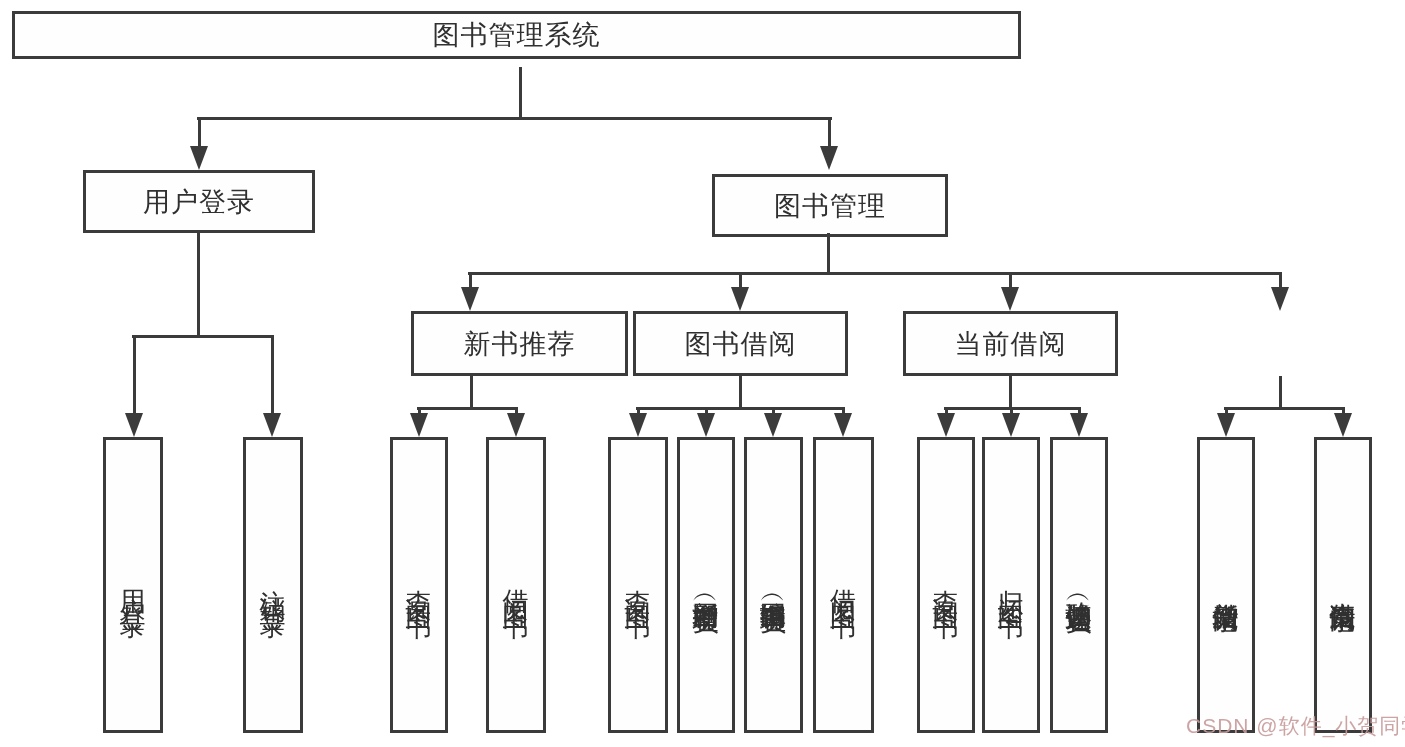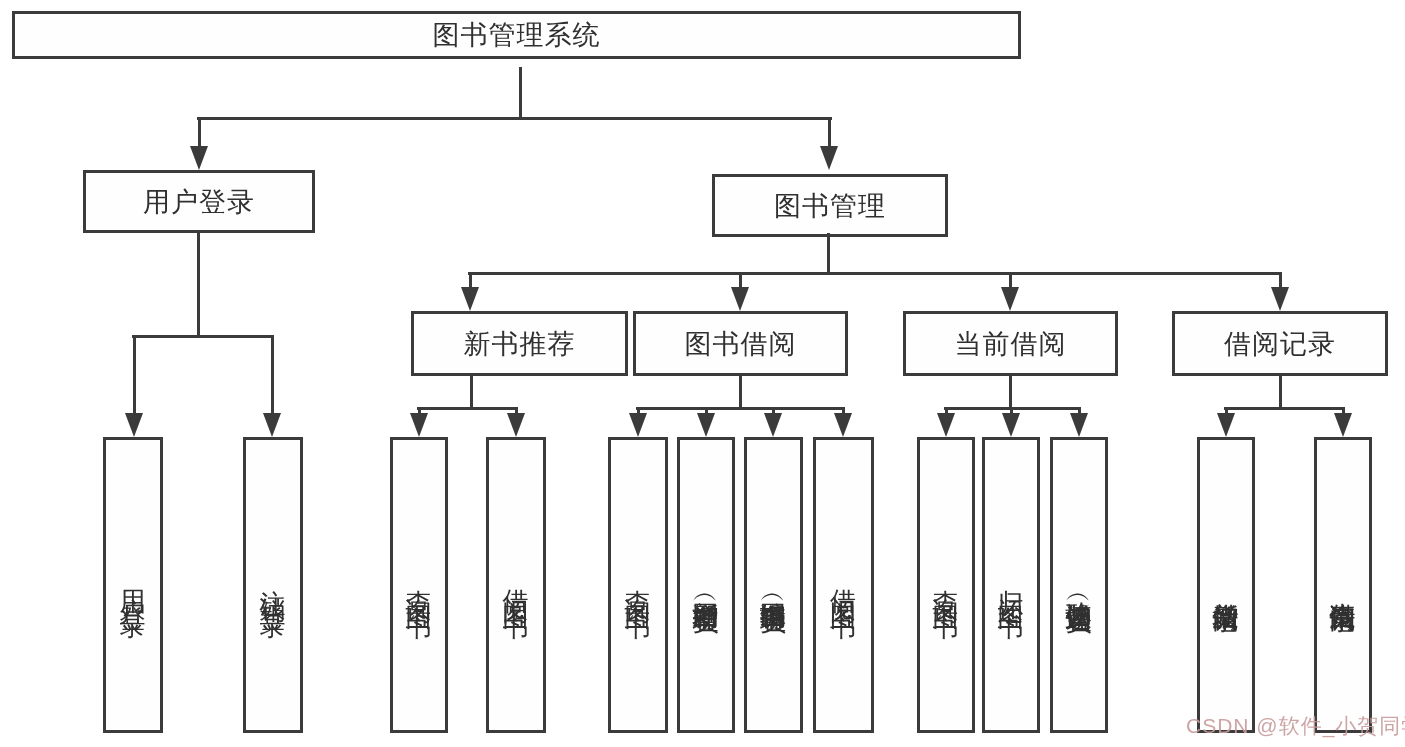--- a/index.html
+++ b/index.html
@@ -103,21 +103,20 @@
       <div class="head"></div>
     </div>
   <div class="arrow" style="left:1271px;top:272px;height:39px;">
       <div class="shaft"></div>
       <div class="head"></div>
     </div>
 
   <div class="node" style="left:363px;top:311px;width:217px;height:65px;margin-left:48px;">新书推荐</div>
   <div class="node" style="left:903px;top:311px;width:215px;height:65px;">当前借阅</div>
   <div class="node" style="left:633px;top:311px;width:215px;height:65px;">图书借阅</div>
-  <div class="node" style="left:1172px;top:311px;width:216px;height:65px;">借阅记录</div>
 
   <div class="line" style="left:470px;top:376px;width:3px;height:33px;"></div>
   <div class="line" style="left:417px;top:407px;width:101px;height:3px;"></div>
   <div class="arrow" style="left:410px;top:407px;height:30px;">
       <div class="shaft"></div>
       <div class="head"></div>
     </div>
   <div class="arrow" style="left:507px;top:407px;height:30px;">
       <div class="shaft"></div>
       <div class="head"></div>

